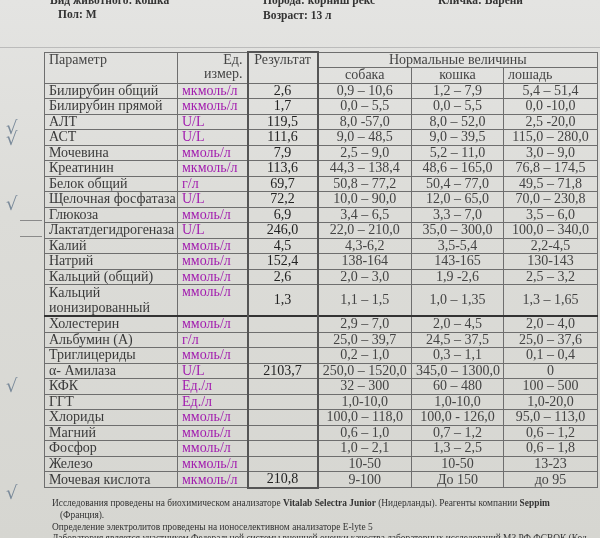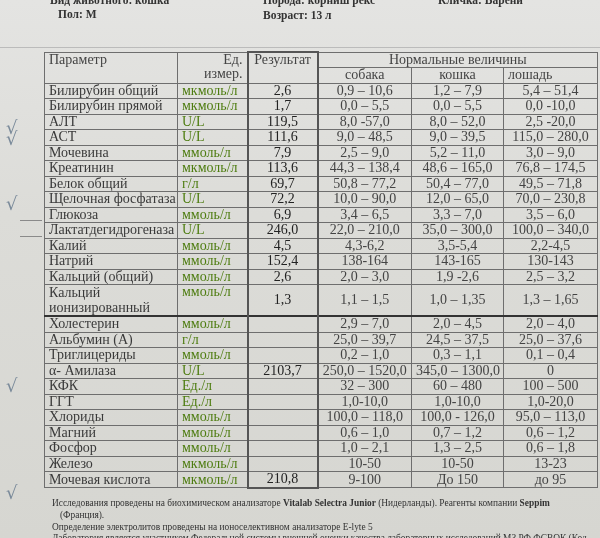--- a/index.html
+++ b/index.html
@@ -20,21 +20,21 @@
     font-size:14px; color:#3a3a3a;
   }
   table.lab td, table.lab th {
     border:1px solid #6e6e6e; padding:0 4px; height:14.5px; line-height:14px;
     font-weight:normal; white-space:nowrap; overflow:hidden;
   }
   table.lab th { color:#444; vertical-align:top; }
   td.res { text-align:center; font-weight:bold; color:#222; border-left:2px solid #555 !important; border-right:2px solid #555 !important;margin-left:20px; }
   th.res { text-align:center; border-left:2px solid #555 !important; border-right:2px solid #555 !important; border-top:2px solid #555 !important; }
   td.rng { text-align:center; color:#444; }
-  td.unit { color:#4d7c0f; }
+  td.unit { color:#a21caf; }
   tr.thick td { border-top:2.5px solid #333; }
   tr.tall td { height:30px; }
   tr.tall td.pname { white-space:normal; line-height:15px; }
   tr.tall td.unit { vertical-align:top; }
   tr.last td.res { border-bottom:2px solid #555; }
 
   .check { position:absolute; left:6px; font-size:18px; color:#7a8a9a; font-family:"DejaVu Sans", sans-serif; }
   .dash { position:absolute; left:20px; width:22px; height:1px; background:#8a8a8a; }
 
   .foot { position:absolute; left:52px; font-size:9.4px; color:#333; white-space:nowrap; font-family:"Liberation Serif", serif; }

